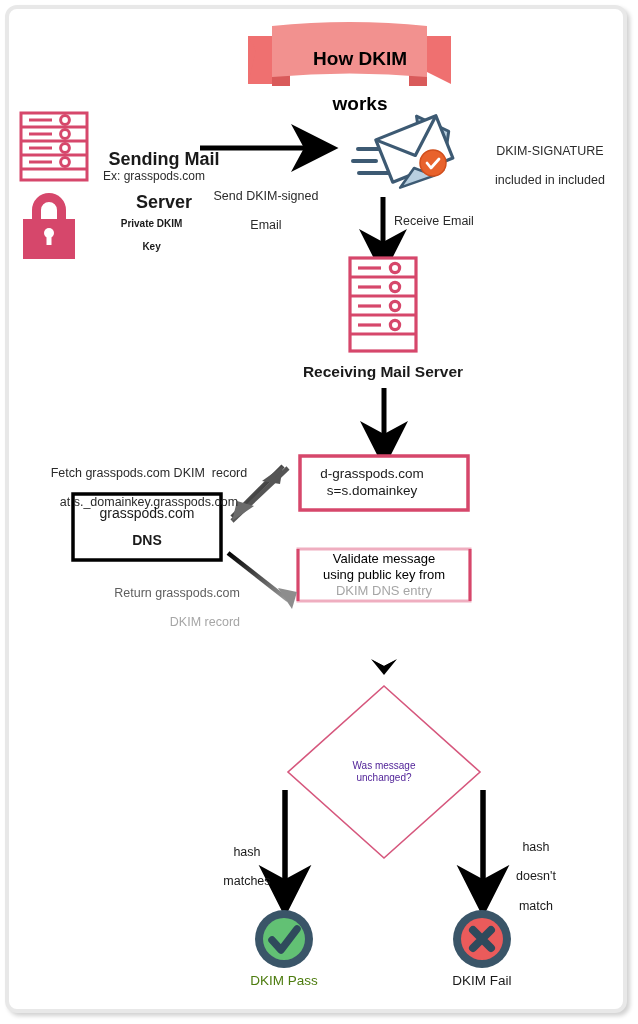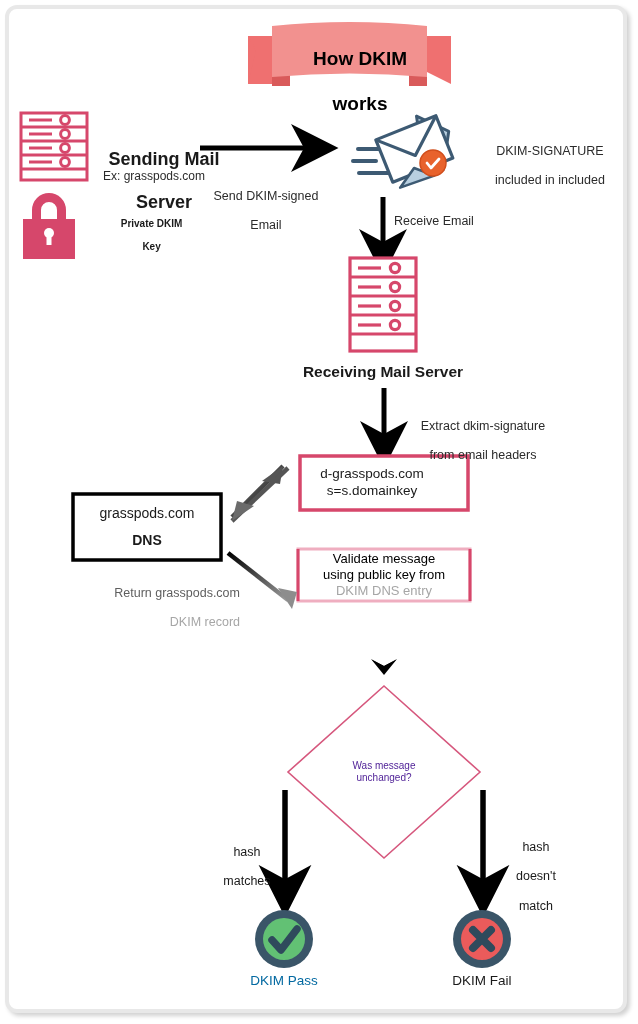--- a/index.html
+++ b/index.html
@@ -228,32 +228,32 @@
 
   <div class="txt center" style="left:470px; top:129px; width:146px; font-size:12.5px; color:#2b2b2b;">
     <span>DKIM-SIGNATURE</span><br>
     <span>included in included</span>
   </div>
 
   <div class="txt" style="left:394px; top:214px; font-size:12.5px; color:#2b2b2b;">Receive Email</div>
 
   <div class="txt center bold" style="left:283px; top:363px; width:200px; font-size:15.5px;">Receiving Mail Server</div>
 
-  <div class="txt center" style="left:396px; top:404px; width:160px; font-size:12.5px; color:#2b2b2b;">
-    <span>Extract dkim-signature</span><br>
-    <span>from email headers</span>
-  </div>
 
   <div class="box" style="left:288px; top:456px; width:168px; height:54px;">
     <div class="center" style="font-size:13.5px; line-height:1.25; color:#1a1a1a;">
       <span>d-grasspods.com</span><br>
       <span>s=s.domainkey</span>
     </div>
   </div>
 
+  <div class="txt center" style="left:22px; top:451px; width:240px; font-size:12.5px; color:#2b2b2b;">
+    <span>Fetch grasspods.com DKIM  record</span><br>
+    <span>at s._domainkey.grasspods.com</span>
+  </div>
 
   <div class="box" style="left:73px; top:494px; width:148px; height:66px;">
     <div class="center" style="font-size:14px; line-height:1.9; color:#1a1a1a;">
       <span>grasspods.com</span><br>
       <span class="bold">DNS</span>
     </div>
   </div>
 
   <div class="txt right grey" style="left:60px; top:571px; width:180px; font-size:12.5px;">
     <span style="color:#5e5e5e;">Return grasspods.com</span><br>
@@ -279,17 +279,17 @@
     <span>hash</span><br>
     <span>matches</span>
   </div>
 
   <div class="txt center" style="left:496px; top:825px; width:66px; font-size:12.5px; color:#1a1a1a;">
     <span>hash</span><br>
     <span>doesn't</span><br>
     <span>match</span>
   </div>
 
-  <div class="txt center" style="left:224px; top:973px; width:120px; font-size:13.5px; color:#0369a1;">DKIM Pass</div>
+  <div class="txt center" style="left:224px; top:973px; width:120px; font-size:13.5px; color:#4d7c0f;">DKIM Pass</div>
 
   <div class="txt center" style="left:428px; top:973px; width:108px; font-size:13.5px; color:#1a1a1a;">DKIM Fail</div>
 
 </div>
 
 </body></html>

